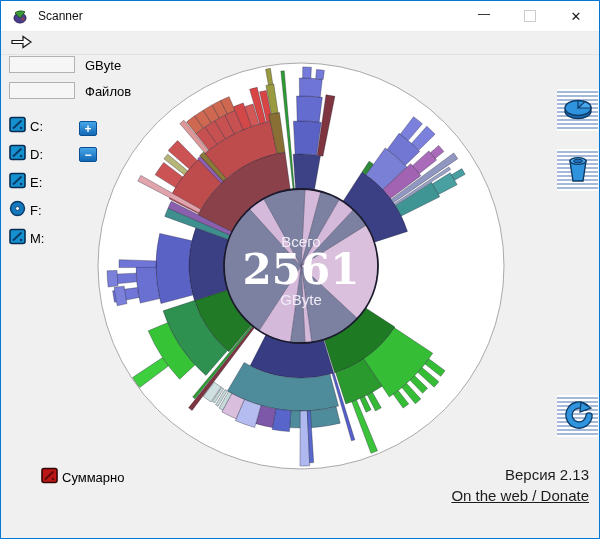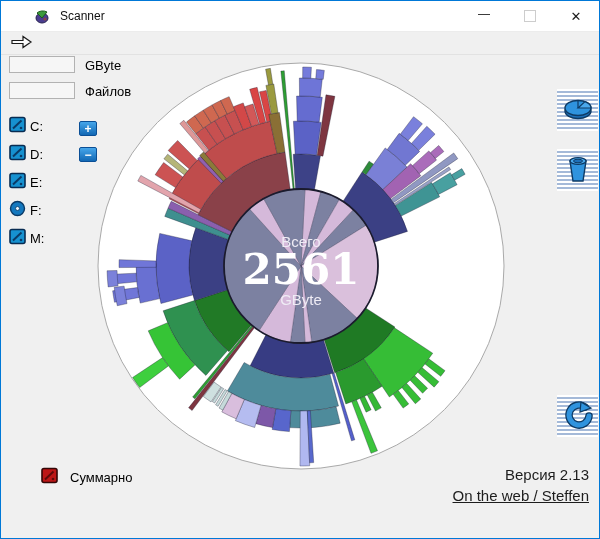--- a/index.html
+++ b/index.html
@@ -2,21 +2,21 @@
 <html><head>
 <meta charset="utf-8">
 <style>
   html,body{margin:0;padding:0;background:#d8d8d8;}
   .window{
     position:relative;width:600px;height:539px;box-sizing:border-box;
     border:1px solid #0078d7;background:#f0f0f0;overflow:hidden;
     font-family:"Liberation Sans",sans-serif;color:#000;
   }
   
-  .titlebar{height:30px;background:#ffffff;display:flex;align-items:center;border-bottom:1px solid #ececec;padding-left:22px;}
+  .titlebar{height:30px;background:#ffffff;display:flex;align-items:center;border-bottom:1px solid #ececec;}
   .app-icon{margin:0 10px 0 11px;width:16px;height:16px;flex:0 0 auto;}
   .title-text{font-size:12px;color:#101010;}
   .win-ctls{margin-left:auto;display:flex;height:100%;}
   .win-ctl{width:46px;height:100%;display:flex;align-items:center;justify-content:center;background:transparent;border:none;padding:0;font-family:"Liberation Sans",sans-serif;}
   .min-glyph{font-size:12px;color:#1a1a1a;transform:translateY(-2px);}
   .max-box{width:10px;height:10px;border:1px solid #cdcdcd;}
   .close-glyph{font-size:13px;color:#1a1a1a;}
   
   .toolbar{height:22px;border-bottom:1px solid #e2e2e2;display:flex;align-items:center;padding-left:9px;background:#f0f0f0;}
   .tool-btn{background:transparent;border:none;padding:0;display:flex;align-items:center;}
@@ -28,21 +28,21 @@
   .zoom-btn{position:absolute;width:18px;height:15px;background:linear-gradient(180deg,#46a6ea 0%,#1268b4 100%);border:1px solid #0a4f96;border-radius:2px;color:#fff;font-size:12px;font-weight:bold;line-height:12px;text-align:center;padding:0;font-family:"Liberation Sans",sans-serif;}
   
   .side-btn{position:absolute;width:41px;height:42px;border:none;padding:0;
     background:repeating-linear-gradient(180deg,#ffffff 0 2px,#a4b9d8 2px 4px);
     display:flex;align-items:center;justify-content:center;}
   
   #chart-svg{position:absolute;left:0;top:0;}
   .center-top,.center-unit{font-size:15px;fill:#efecf5;font-family:"Liberation Sans",sans-serif;}
   .center-total{font-size:42px;font-weight:bold;fill:#ffffff;font-family:"DejaVu Serif","Liberation Serif",serif;}
   
-  .summary-row{position:absolute;left:40px;top:466px;display:flex;align-items:center;gap:12px;}
+  .summary-row{position:absolute;left:40px;top:466px;display:flex;align-items:center;gap:4px;}
   .summary-lbl{font-size:13px;}
   .footer{position:absolute;right:10px;top:463px;text-align:right;font-size:15px;line-height:21px;color:#1d1d1d;}
   .footer a{color:#1d1d1d;text-decoration:underline;cursor:pointer;}
 </style>
 </head>
 <body>
 
 <div class="window">
 
   <div class="titlebar">
@@ -268,16 +268,16 @@
     <span><svg width="17" height="17" viewBox="0 0 17 17">
           <rect x="1" y="1.5" width="15" height="14" rx="2" fill="#bc1616" stroke="#330606" stroke-width="1.6"></rect>
           <line x1="4" y1="12.5" x2="12.5" y2="4.5" stroke="#5e0a0a" stroke-width="2"></line>
           <circle cx="12" cy="12" r="1.3" fill="#5e0a0a"></circle>
         </svg></span>
     <span class="summary-lbl">Суммарно</span>
   </div>
 
   <div class="footer">
     <div>Версия 2.13</div>
-    <div><a>On the web / Steffen</a></div>
+    <div><a>On the web / Donate</a></div>
   </div>
 
 </div>
 
 </body></html>

